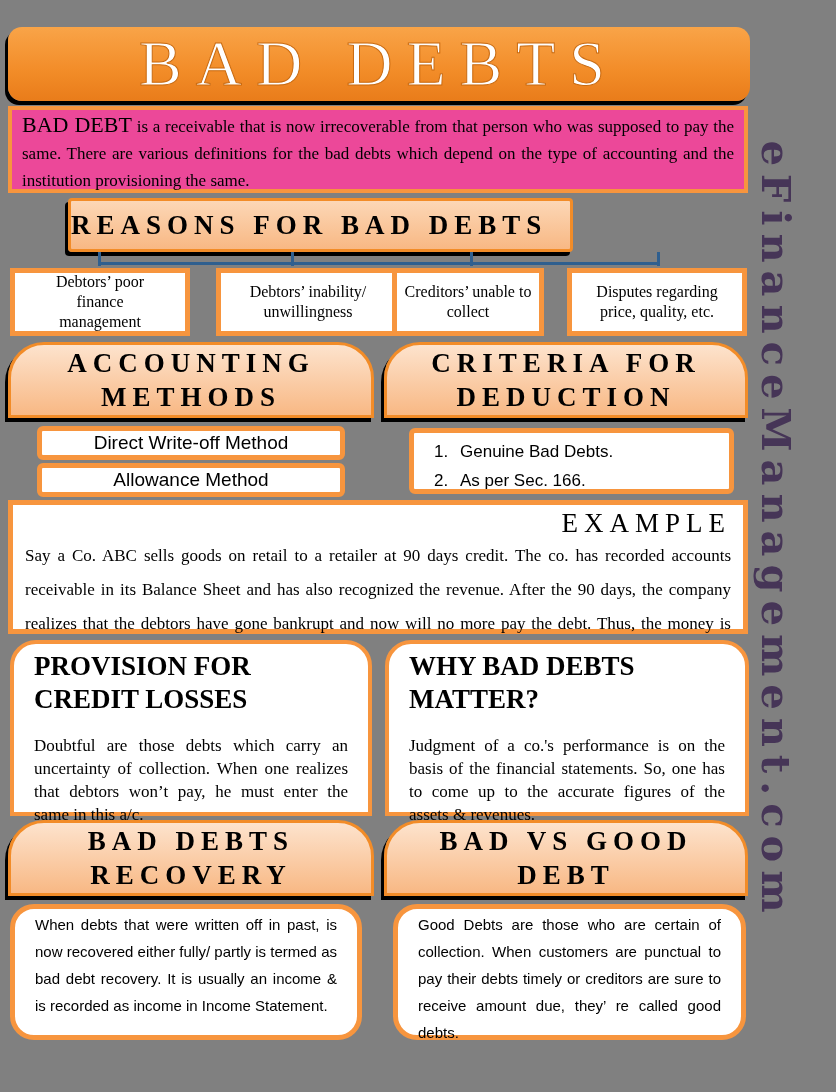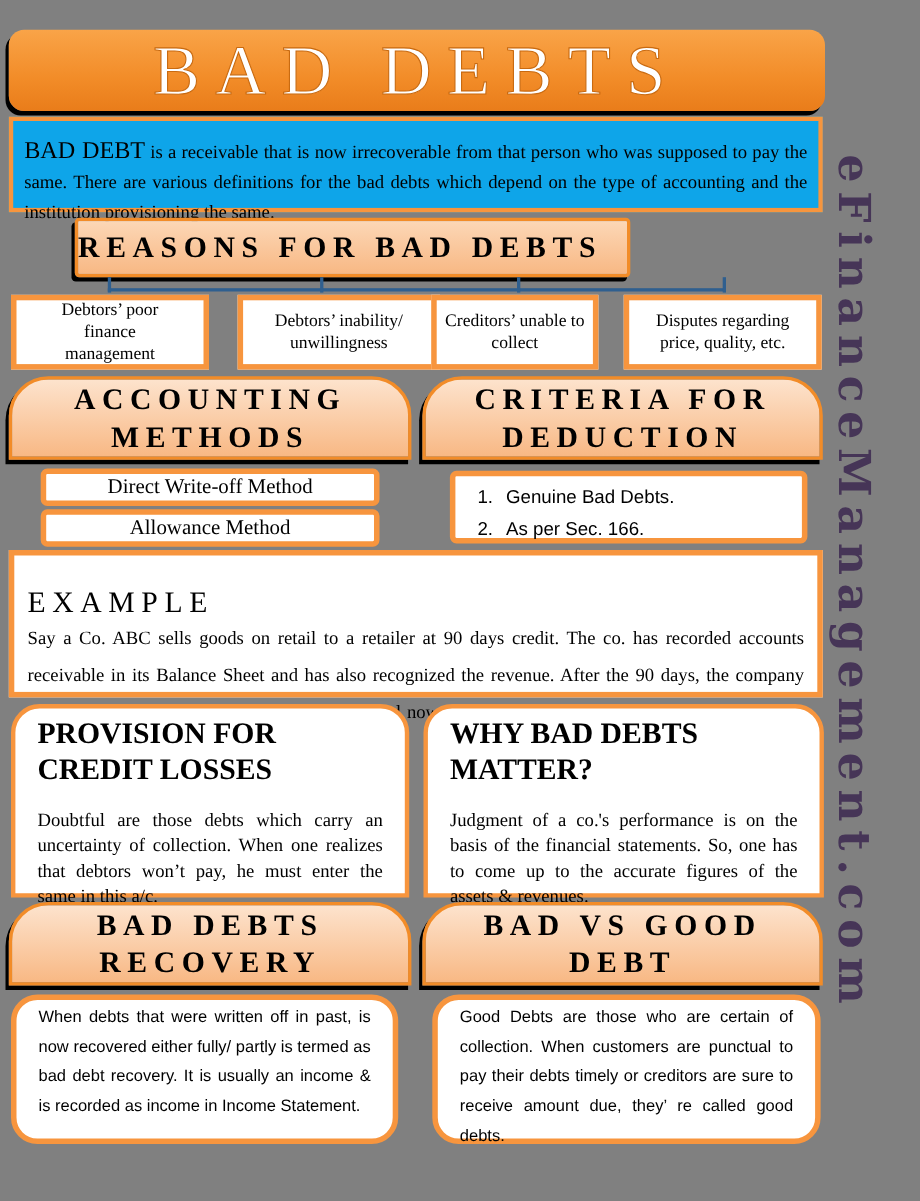--- a/index.html
+++ b/index.html
@@ -13,22 +13,22 @@
     box-shadow: -3px 4px 0 #000;
     display: flex; align-items: center; justify-content: center;
   }
   .main-title span {
     font-family: "Liberation Serif", serif; font-size: 64px; letter-spacing: 14px;
     color: #fff; -webkit-text-stroke: 1px #c96a10; font-weight: normal;
   }
 
   .intro {
     left: 8px; top: 106px; width: 740px; height: 87px;
-    background: #0ea5e9; border: 4px solid #f7953e;
-    padding: 13px 10px; font-size: 17px; line-height: 27px; text-align: justify;
+    background: #ec4899; border: 4px solid #f7953e;
+    padding: 1px 10px; font-size: 17px; line-height: 27px; text-align: justify;
     font-family: "Liberation Serif", serif;
   }
   .intro .lead { font-size: 22px; }
 
   .reasons-title {
     left: 68px; top: 198px; width: 505px; height: 54px;
     background: linear-gradient(#fcd7b6, #f8b884);
     border: 3px solid #f28c28; border-radius: 4px;
     box-shadow: -3px 4px 0 #000;
     display: flex; align-items: center; 
@@ -50,35 +50,35 @@
     border: 3px solid #f28c28;
     border-radius: 36px 36px 0 0;
     box-shadow: -3px 4px 0 #000;
     display: flex; align-items: center; justify-content: center; text-align: center;
   }
   .section-head span { font-size: 27px; letter-spacing: 6px; line-height: 34px; font-weight: bold; white-space: pre-line; }
 
   .method-box {
     left: 37px; width: 308px; height: 34px; background: #fff; border: 5px solid #f7953e;
     border-radius: 6px; display: flex; align-items: center; justify-content: center;
-    font-family: Liberation Serif, serif; font-size: 19px;
+    font-family: Liberation Sans, sans-serif; font-size: 19px;
   }
   .criteria-box {
     left: 409px; top: 428px; width: 325px; height: 66px; background: #fff;
     border: 5px solid #f7953e; border-radius: 6px;
     font-family: "Liberation Sans", sans-serif; font-size: 17px; padding: 4px 10px;
   }
   .criteria-box li { list-style: none; display: flex; line-height: 29px; }
   .criteria-box .num { width: 36px; padding-left: 10px; }
 
   .example {
     left: 8px; top: 500px; width: 740px; height: 134px; background: #fff;
     border: 5px solid #f7953e; padding: 2px 12px;
   }
-  .example h3 { text-align: left; font-size: 27px; letter-spacing: 6px; font-weight: normal; line-height: 32px; margin-top: 24px; }
+  .example h3 { text-align: right; font-size: 27px; letter-spacing: 6px; font-weight: normal; line-height: 32px; }
   .example p { font-size: 17px; line-height: 34px; text-align: justify; }
 
   .card {
     top: 640px; height: 176px; background: #fff; border: 4px solid #f7953e;
     border-radius: 26px 26px 0 0; padding: 6px 20px;
   }
   .card h3 { text-align: left; font-size: 27px; font-weight: bold; line-height: 33px; white-space: pre-line; }
   .card p { font-size: 17px; line-height: 23px; text-align: justify; margin-top: 18px; }
 
   .body-box {

